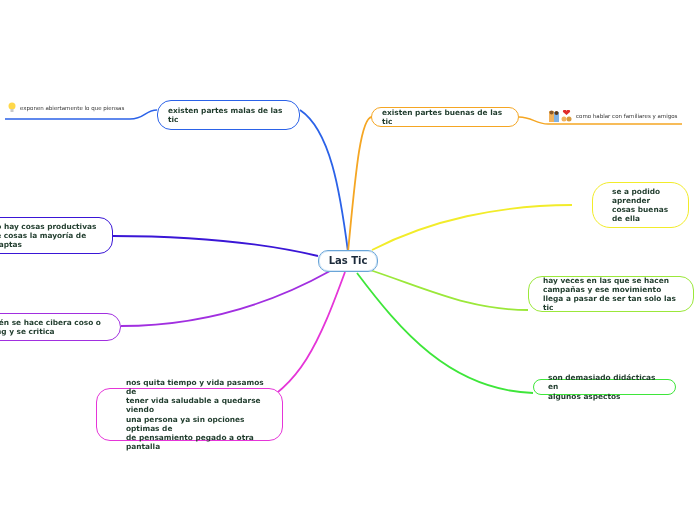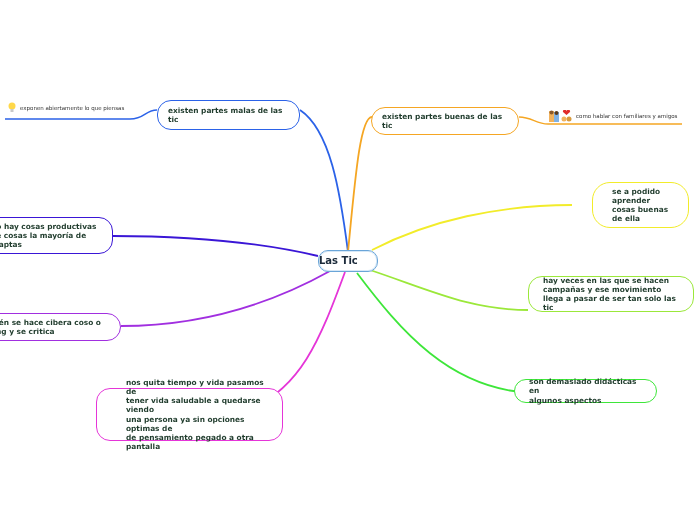--- a/index.html
+++ b/index.html
@@ -2,21 +2,21 @@
 <html><head>
 <meta charset="utf-8">
 <style>
   html, body { margin:0; padding:0; }
   body { width:696px; height:520px; background:#ffffff; position:relative; overflow:hidden;
          font-family:"DejaVu Sans", "Liberation Sans", sans-serif; }
   #canvas { position:absolute; left:0; top:0; width:696px; height:520px; }
   .node { position:absolute; box-sizing:border-box; background:#fff; border:1.5px solid #888;
           border-radius:14px; color:#1f3b2c; font-weight:bold; font-size:7.4px; line-height:9.2px;
           padding:0 10px; display:flex; align-items:center; white-space:pre-line; }
-  .central { border-radius:10px; font-size:10px; color:#1b2a3a; justify-content:flex-start; padding:0;
+  .central { border-radius:10px; font-size:10px; color:#1b2a3a; justify-content:center; padding:0;
              border:1.5px solid #6aa5d8; box-shadow:0 0 0 1px #d6e8f7 inset; }
   .note { position:absolute; font-size:5.5px; color:#333; font-weight:normal; white-space:nowrap;
           display:flex; align-items:center; gap:4px; }
   .icon-bulb { width:8px; height:11px; position:relative; }
   .icon-family { display:flex; align-items:flex-end; gap:1px; }
 </style>
 </head>
 <body>
 
 <svg id="canvas" width="696" height="520" viewBox="0 0 696 520">
@@ -48,21 +48,21 @@
   <span>existen partes malas de las tic</span>
 </div>
 <div class="note" style="left:8px;top:102px;">
   <svg class="icon-bulb" viewBox="0 0 8 11" width="8" height="11">
     <circle cx="4" cy="4" r="3.5" fill="#ffd84a"></circle>
     <rect x="2.5" y="7" width="3" height="3" fill="#c9c9c9"></rect>
   </svg>
   <span>exponen abiertamente lo que piensas</span>
 </div>
 
-<div class="node" style="left:371px;top:107px;width:148px;height:28px;border-color:#f5a623;">
+<div class="node" style="left:371px;top:107px;width:148px;height:20px;border-color:#f5a623;">
   <span>existen partes buenas de las tic</span>
 </div>
 <div class="note" style="left:549px;top:110px;">
   <span class="icon-family">
     <svg width="11" height="12" viewBox="0 0 11 12">
       <rect x="0" y="1" width="5" height="11" fill="#f2b25c"></rect>
         <rect x="5" y="2" width="5" height="10" fill="#7fb2e5"></rect>
       <circle cx="2.5" cy="2.5" r="2" fill="#8a5a2b"></circle>
         <circle cx="7.5" cy="3" r="2" fill="#5a3a1b"></circle>
     </svg>
@@ -100,16 +100,16 @@
 cosas buenas
 de ella</span>
 </div>
 
 <div class="node" style="left:528px;top:276px;width:166px;height:36px;border-color:#9be83a;padding-left:14px;">
   <span>hay veces en las que se hacen
 campañas y ese movimiento
 llega a pasar de ser tan solo las tic</span>
 </div>
 
-<div class="node" style="left:514px;top:379px;width:143px;height:24px;border-color:#3ee63a;padding-left:14px;">
+<div class="node" style="left:533px;top:379px;width:143px;height:16px;border-color:#3ee63a;padding-left:14px;">
   <span>son demasiado didácticas en
 algunos aspectos</span>
 </div>
 
 </body></html>

